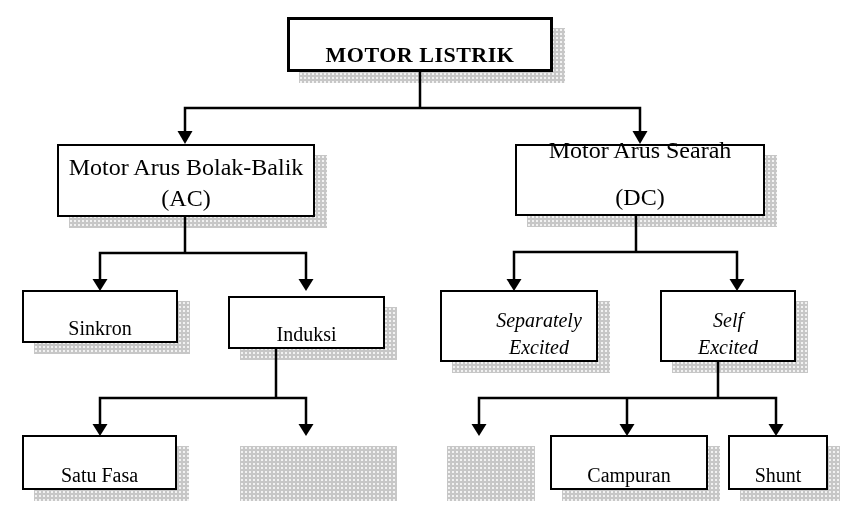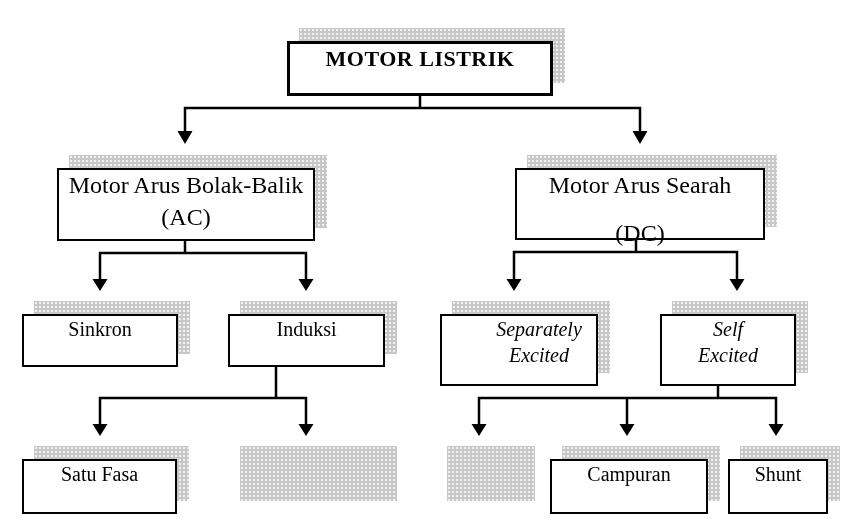--- a/index.html
+++ b/index.html
@@ -11,21 +11,21 @@
     font-family: "Liberation Serif", "DejaVu Serif", serif;
     color: #000000;
     overflow: hidden;
   }
 
   
   .pos-root     { left:287px; top:17px;  width:266px; height:55px; }
   .pos-ac       { left:57px;  top:144px; width:258px; height:73px; }
   .pos-dc       { left:515px; top:144px; width:250px; height:72px;gap:16px; }
   .pos-sinkron  { left:22px;  top:290px; width:156px; height:53px; }
-  .pos-induksi  { left:228px; top:290px; width:157px; height:53px; }
+  .pos-induksi  { left:228px; top:296px; width:157px; height:53px; }
   .pos-sep      { left:440px; top:290px; width:158px; height:72px;padding-left:40px; }
   .pos-self     { left:660px; top:290px; width:136px; height:72px; }
   .pos-satu     { left:22px;  top:435px; width:155px; height:55px; }
   .pos-tiga     { left:228px; top:435px; width:157px; height:55px; }
   .pos-seri     { left:435px; top:435px; width:88px;  height:55px; }
   .pos-campuran { left:550px; top:435px; width:158px; height:55px; }
   .pos-shunt    { left:728px; top:435px; width:100px; height:55px; }
 
   
   .shadow {
@@ -45,25 +45,24 @@
 
   
   .node {
     position: absolute;
     box-sizing: border-box;
     background: #ffffff;
     border: 2.5px solid #000000;
     display: flex;
     flex-direction: column;
     align-items: center;
-    justify-content: flex-start;
+    justify-content: flex-end;
     text-align: center;
     z-index: 2;
     line-height: 1.32;
-    margin-top: 24px;
   }
   .node .l1, .node .l2 { display: block; white-space: nowrap; }
   .node-root { border-width: 3px; font-weight: bold; font-size: 22px; letter-spacing: 0.5px; }
   .node-mid  { font-size: 24px; }
   .node-leaf { font-size: 20px; }
   .node-italic { font-size: 20px; font-style: italic; }
 </style>
 </head>
 <body>
 

